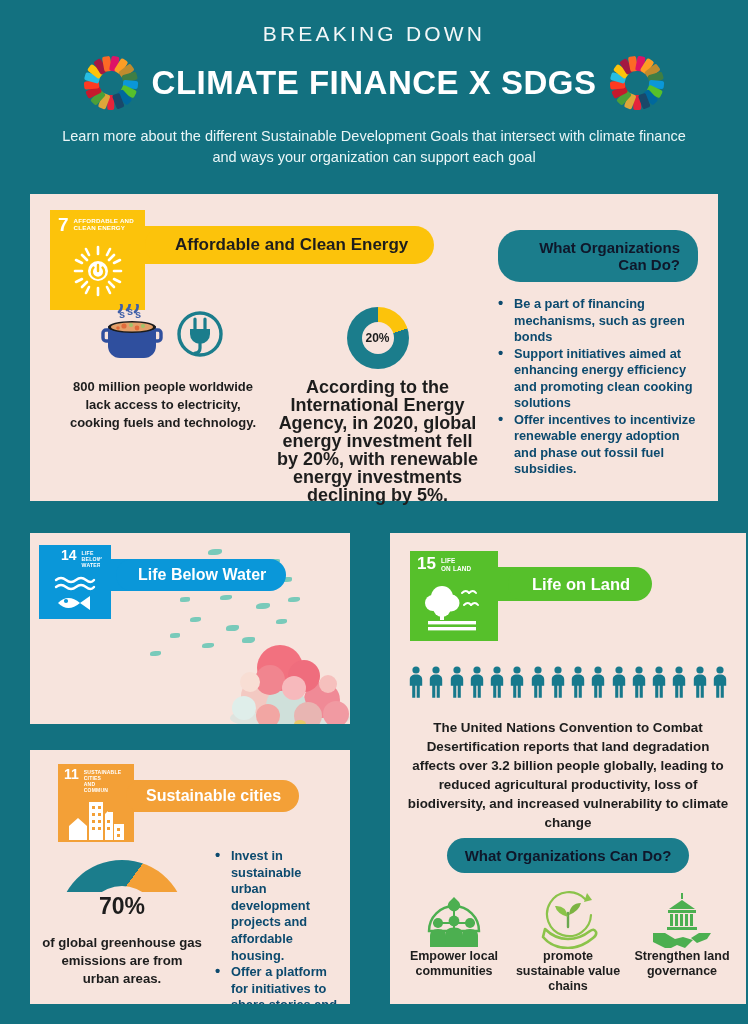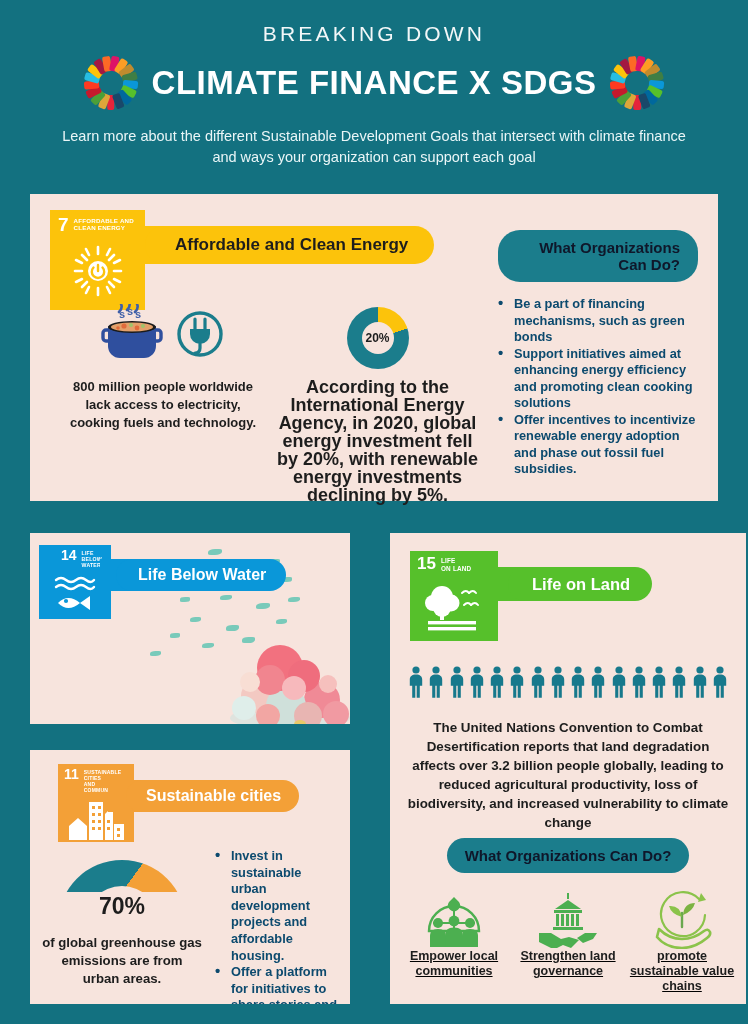--- a/index.html
+++ b/index.html
@@ -112,21 +112,21 @@
     position: absolute; width: 100%; text-align: center;
     font-size: 23px; font-weight: bold; color: #1d1d1d;
   }
 
   
   .people-row { display: flex; justify-content: space-between; }
   .person { width: 16px; height: 32px; position: relative; }
 
   
   .icon-items { display: flex; justify-content: space-between; align-items: flex-start; }
-  .icon-item { width: 108px; text-align: center; text-decoration: underline; }
+  .icon-item { width: 108px; text-align: center; }
   .icon-item .lbl {
     font-size: 12.5px; font-weight: bold; color: #1d1d1d; line-height: 15px;
   }
 
   
   .fish {
     position: absolute; background: #63c6b4; opacity: .85;
     border-radius: 50% 20% 50% 20%;
   }
 </style>
@@ -513,46 +513,46 @@
                 <circle cx="49" cy="32" r="5"></circle>
                 <path d="M49 38 c-6 0 -8 3 -8 7 v11 h16 v-11 c0 -4 -2 -7 -8 -7 z"></path>
               </g>
             </svg>
           </div>
           <div class="lbl">Empower local communities</div>
         </div>
         <div class="icon-item">
           <div style="height:58px;display:flex;align-items:center;justify-content:center;">
             <svg width="66" height="58" viewBox="0 0 66 58">
+              <path d="M50 8 a22 22 0 1 0 6 16" fill="none" stroke="#8bc34a" stroke-width="2.2" stroke-linecap="round"></path>
+              <path d="M52 2 l5 7 l-8 2 z" fill="#8bc34a"></path>
+              <path d="M33 36 v-14" stroke="#6aa84f" stroke-width="2.4" stroke-linecap="round"></path>
+              <path d="M33 26 q-11 -3 -13 -11 q11 -1 13 11 z" fill="#8bc34a"></path>
+              <path d="M34 24 q10 -4 12 -12 q-11 0 -12 12 z" fill="#7cb342"></path>
+              <path d="M10 38 q10 10 23 10 q12 0 22 -8 q4 -3 6 1 q1 3 -3 6 q-12 10 -25 10 q-16 0 -25 -11 z" fill="none" stroke="#8bc34a" stroke-width="2.6" stroke-linejoin="round"></path>
+            </svg>
+          </div>
+          <div class="lbl">promote sustainable value chains</div>
+        </div>
+        <div class="icon-item">
+          <div style="height:58px;display:flex;align-items:center;justify-content:center;">
+            <svg width="66" height="58" viewBox="0 0 66 58">
               <path d="M33 2 v6" stroke="#4caf50" stroke-width="2"></path>
               <path d="M20 18 l13 -9 l13 9 z" fill="#4caf50"></path>
               <rect x="19" y="19" width="28" height="3" fill="#4caf50"></rect>
               <g fill="#4caf50">
                 <rect x="21" y="23" width="3" height="12"></rect>
                 <rect x="26" y="23" width="3" height="12"></rect>
                 <rect x="31" y="23" width="3" height="12"></rect>
                 <rect x="36" y="23" width="3" height="12"></rect>
                 <rect x="41" y="23" width="3" height="12"></rect>
               </g>
               <rect x="18" y="36" width="30" height="3" fill="#4caf50"></rect>
               <path d="M4 42 h12 l10 6 l8 -2 l10 3 l-8 8 l-8 -3 l-6 3 h-6 l-12 -6 z" fill="#4caf50"></path>
               <path d="M62 42 h-12 l-8 5 l6 5 l10 -4 z" fill="#4caf50"></path>
             </svg>
           </div>
           <div class="lbl">Strengthen land governance</div>
         </div>
-        <div class="icon-item">
-          <div style="height:58px;display:flex;align-items:center;justify-content:center;">
-            <svg width="66" height="58" viewBox="0 0 66 58">
-              <path d="M50 8 a22 22 0 1 0 6 16" fill="none" stroke="#8bc34a" stroke-width="2.2" stroke-linecap="round"></path>
-              <path d="M52 2 l5 7 l-8 2 z" fill="#8bc34a"></path>
-              <path d="M33 36 v-14" stroke="#6aa84f" stroke-width="2.4" stroke-linecap="round"></path>
-              <path d="M33 26 q-11 -3 -13 -11 q11 -1 13 11 z" fill="#8bc34a"></path>
-              <path d="M34 24 q10 -4 12 -12 q-11 0 -12 12 z" fill="#7cb342"></path>
-              <path d="M10 38 q10 10 23 10 q12 0 22 -8 q4 -3 6 1 q1 3 -3 6 q-12 10 -25 10 q-16 0 -25 -11 z" fill="none" stroke="#8bc34a" stroke-width="2.6" stroke-linejoin="round"></path>
-            </svg>
-          </div>
-          <div class="lbl">promote sustainable value chains</div>
-        </div>
       </div>
   </div>
 
 </div>
 
 </body></html>

